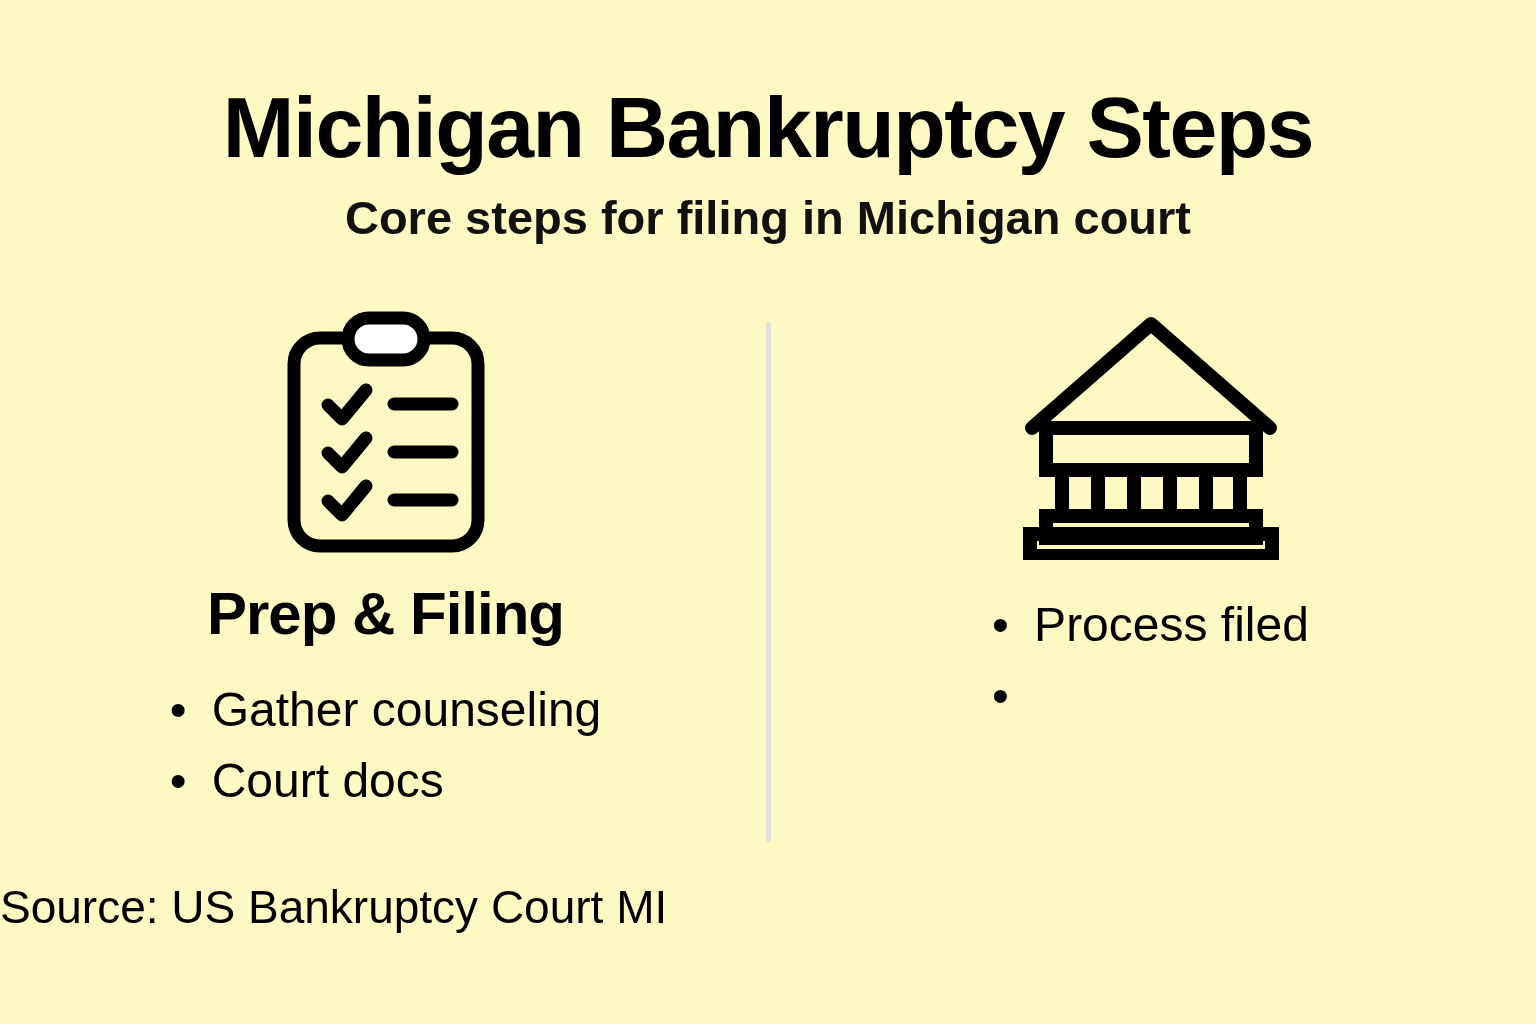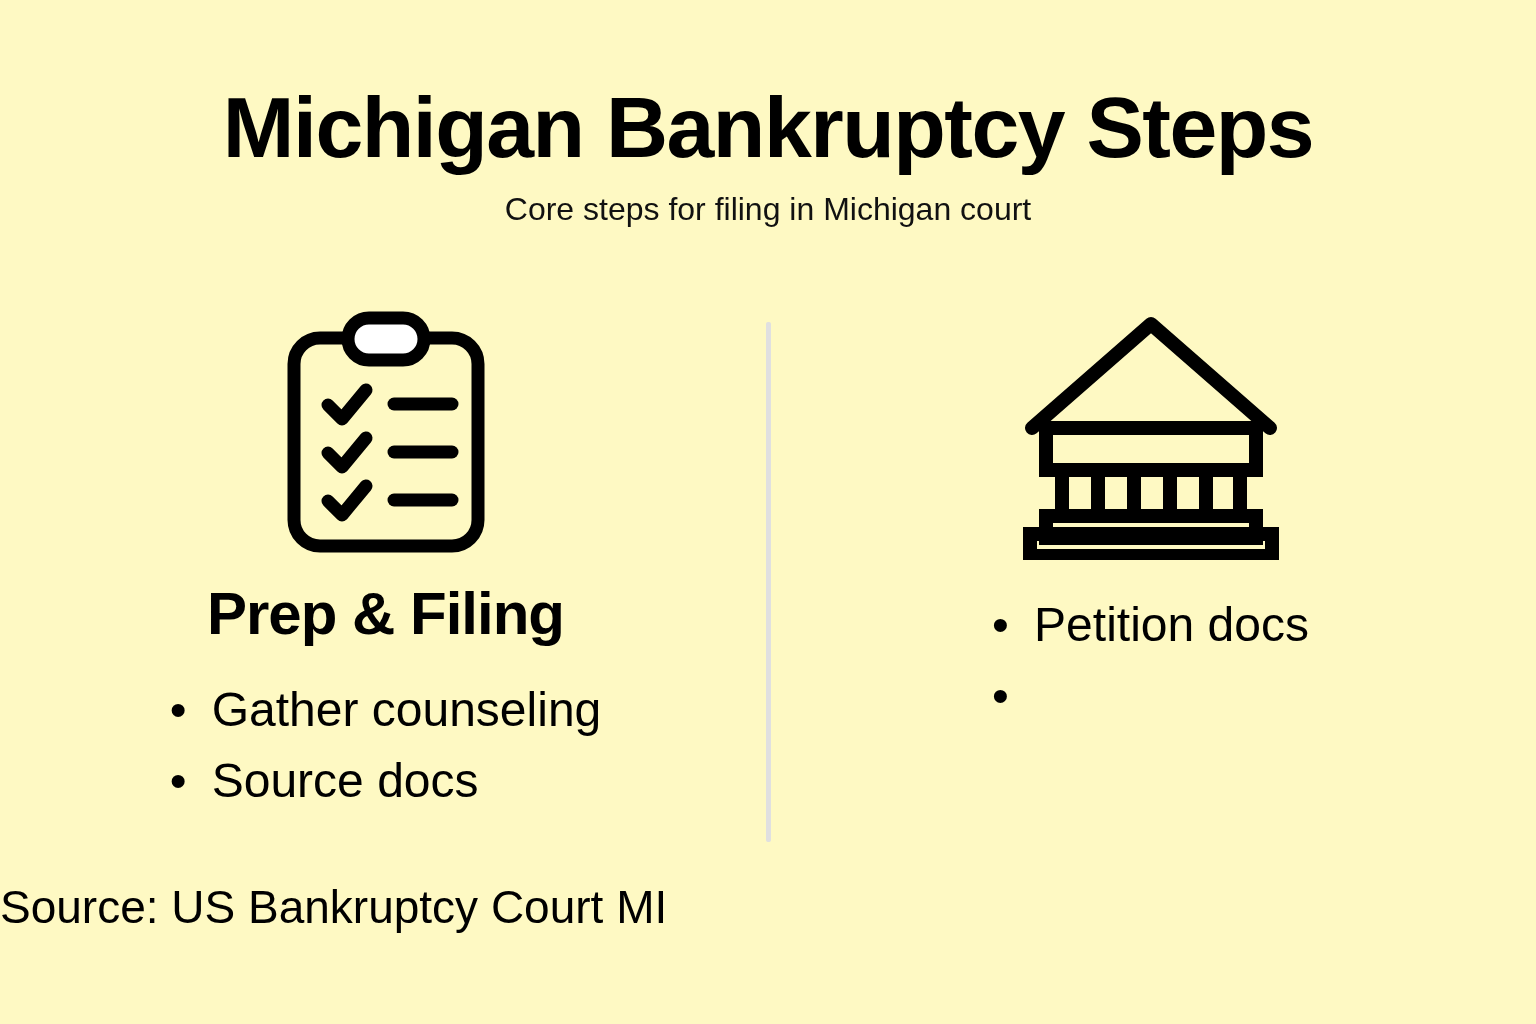--- a/index.html
+++ b/index.html
@@ -34,22 +34,22 @@
   .title {
     font-size: 86px;
     font-weight: 700;
     letter-spacing: -1.5px;
     line-height: 1.02;
     margin: 0;
     color: #000000;
     white-space: nowrap;
   }
   .subtitle {
-    font-size: 32px;
-    font-weight: 400;
+    font-size: 47px;
+    font-weight: 700;
     line-height: 1.2;
     margin: 18px 0 0 0;
     color: #111111;
     white-space: nowrap;
   }
 
   
   .columns {
     position: absolute;
     top: 310px;
@@ -174,21 +174,21 @@
 
       <h2 class="panel-heading">Prep &amp; Filing</h2>
 
       <ul class="bullets">
         <li>
           <span class="dot">•</span>
           <span>Gather counseling</span>
         </li>
         <li>
           <span class="dot">•</span>
-          <span>Source docs</span>
+          <span>Court docs</span>
         </li>
       </ul>
     </div>
 
     <div class="divider"></div>
 
     <div class="panel">
 
       <div class="icon-wrap">
         <svg width="262" height="250" viewBox="0 0 262 250" aria-hidden="true">
@@ -207,21 +207,21 @@
           <rect x="26" y="206" width="210" height="22" fill="none" stroke="#000000" stroke-width="14"></rect>
 
           <rect x="10" y="224" width="242" height="22" fill="none" stroke="#000000" stroke-width="14"></rect>
         </svg>
       </div>
 
 
       <ul class="bullets">
         <li>
           <span class="dot">•</span>
-          <span>Petition docs</span>
+          <span>Process filed</span>
         </li>
         <li>
           <span class="dot">•</span>
         </li>
       </ul>
     </div>
 
   </div>
 
   <div class="footer">

